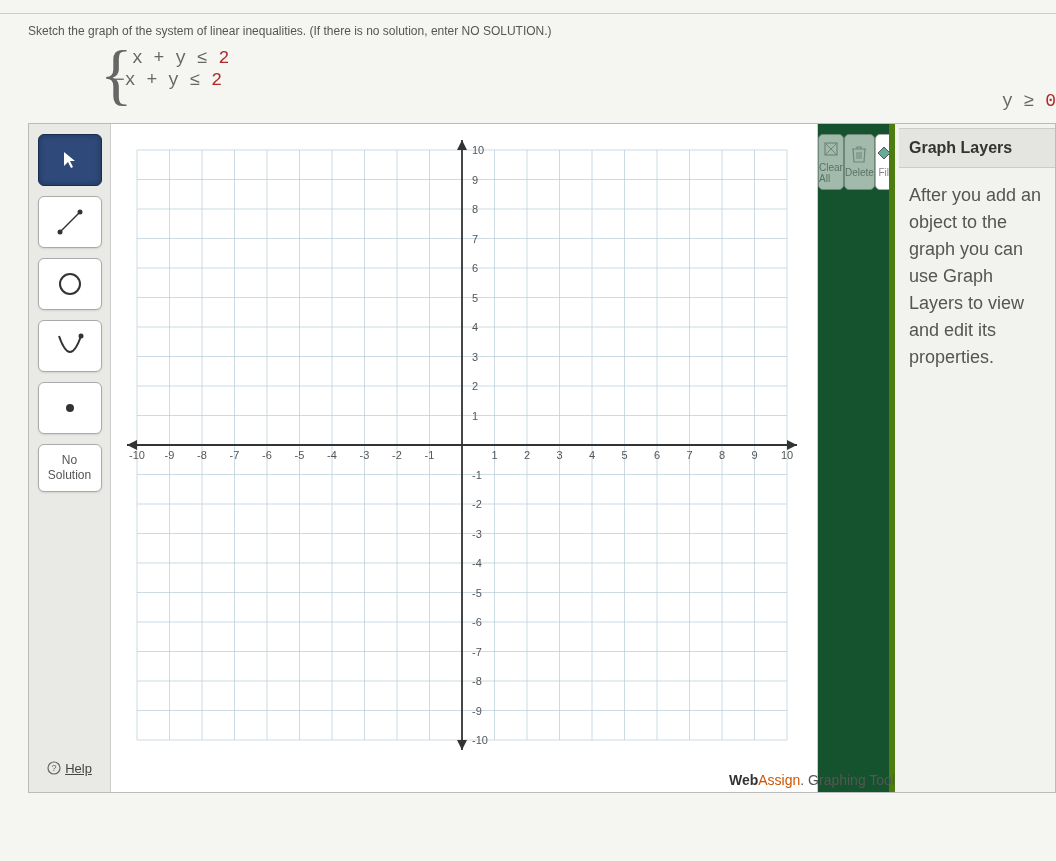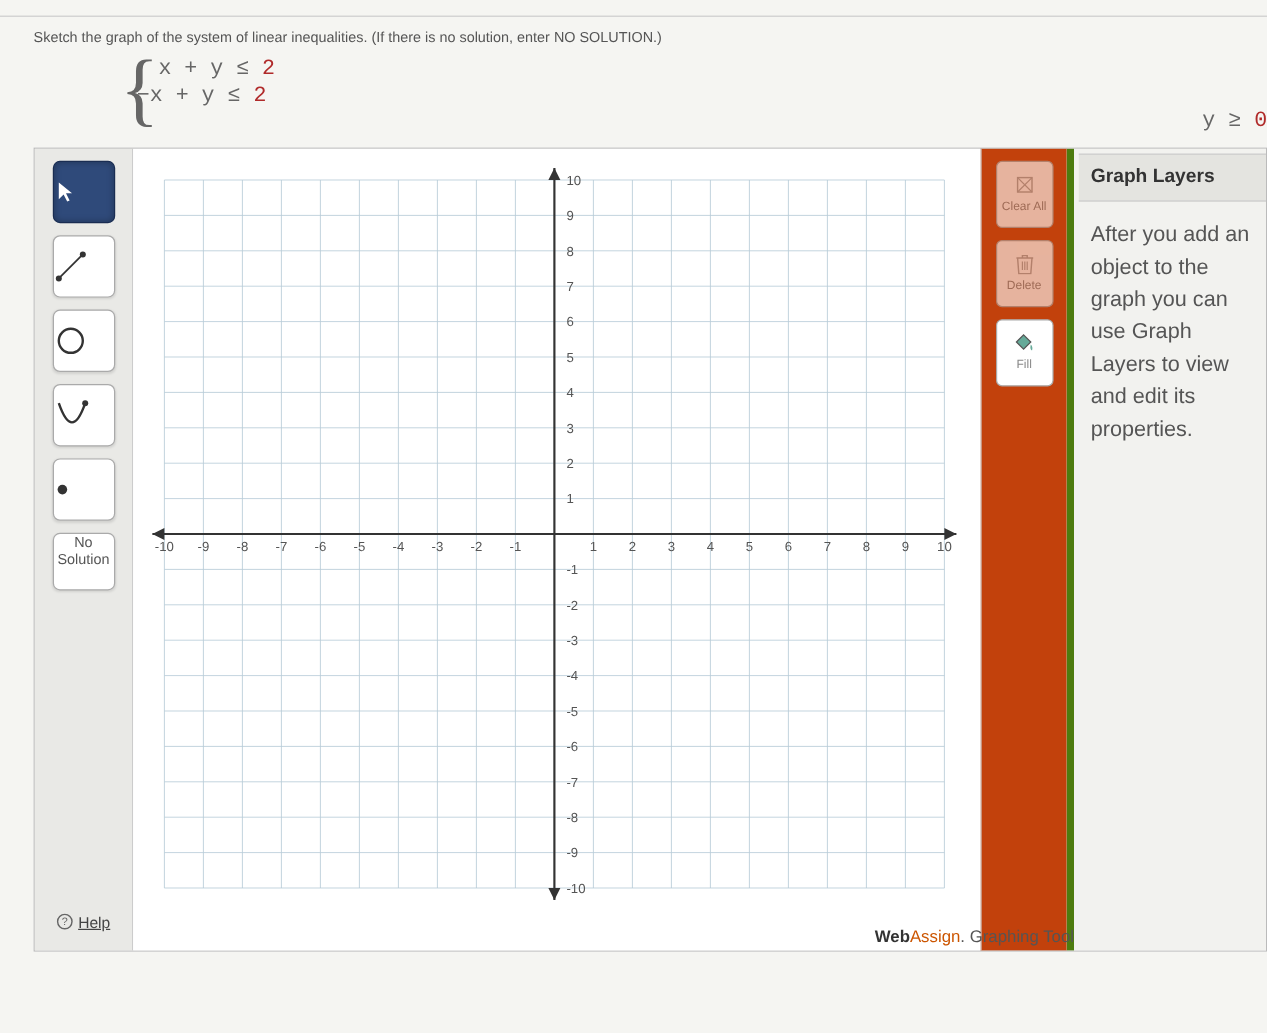--- a/index.html
+++ b/index.html
@@ -50,28 +50,29 @@
   .toolbar {
     width: 82px;
     background: #e9e9e6;
     border-right: 1px solid #ccc;
     padding: 10px 0;
     display: flex;
     flex-direction: column;
     align-items: center;
   }
   .tool-btn {
-    width: 52px;
+    width: 64px;
     height: 52px;
     background: #fff;
     border: 1px solid #aaa;
     border-radius: 6px;
     margin-bottom: 10px;
     display: flex;
     align-items: center;
+    justify-content: center;
     cursor: pointer;
     font-size: 22px;
     color: #333;
     box-shadow: 0 1px 2px rgba(0,0,0,0.1);
   }
   .tool-btn.active {
     background: #2f4a7a;
     color: #fff;
     border-color: #1a2d52;
     box-shadow: inset 0 0 6px rgba(0,0,0,0.3);
@@ -99,26 +100,25 @@
     position: relative;
     background: #fff;
   }
   .graph-svg {
     position: absolute;
     top: 6px;
     left: 6px;
   }
   .right-tools {
     width: 72px;
-    background: #c2410c;
+    background: #14532d;
     border-left: 1px solid #ccc;
     padding: 10px 0;
     display: flex;
-    flex-direction: column;
-    align-items: center;
+    flex-direction: row;
   }
   .action-btn {
     width: 48px;
     height: 56px;
     background: #fff;
     border: 1px solid #aaa;
     border-radius: 5px;
     margin-bottom: 10px;
     display: flex;
     flex-direction: column;

